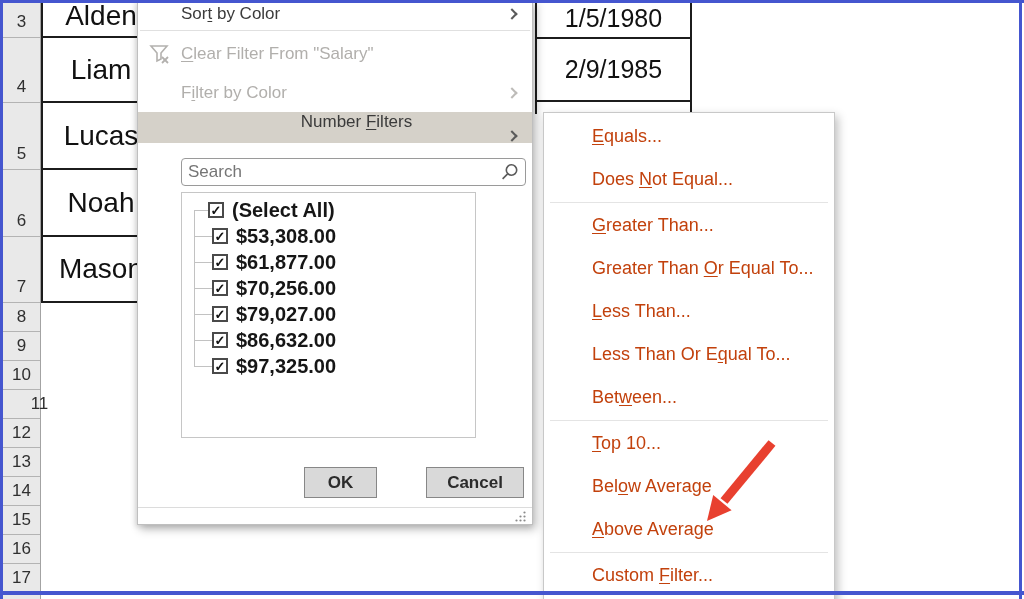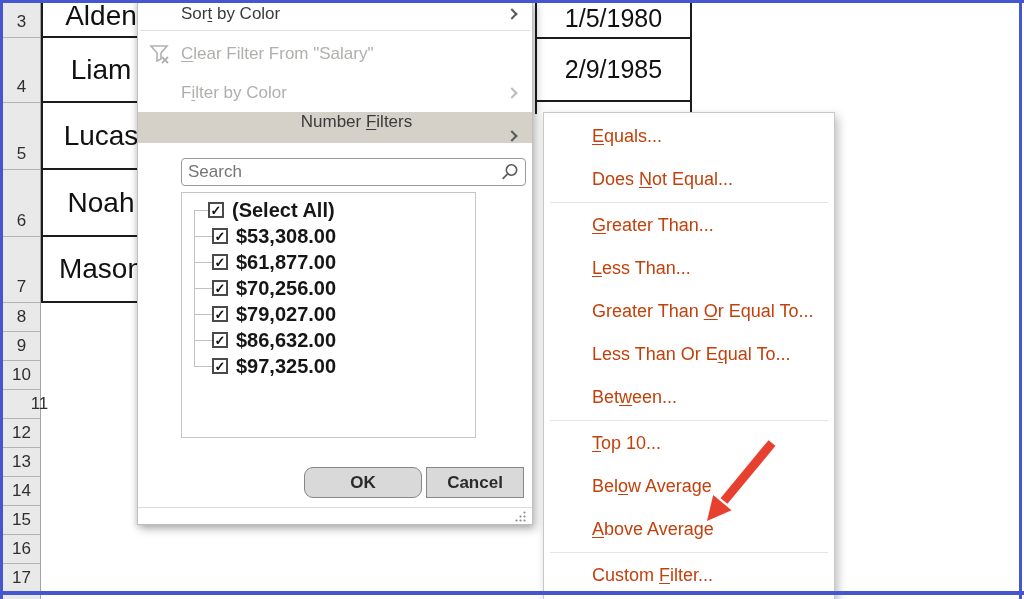--- a/index.html
+++ b/index.html
@@ -101,21 +101,21 @@
   }
   .cb.checked::after { content:"\2713"; font-size:13px; font-weight:bold; color:#111; line-height:1; }
   .cb-label { margin-left:8px; font-size:20px; font-weight:600; color:#161616; white-space:nowrap; }
 
   .btn {
     position:absolute; top:467px; height:31px;
     background:#d9d9d9; border:1px solid #878787;
     display:flex; align-items:center; justify-content:center;
     font-size:17px; font-weight:600; color:#2b2b2b; cursor:default;
   }
-  .btn-ok { left:166px; width:118px;border-radius:9px; }
+  .btn-ok { left:166px; width:73px; }
   .btn-cancel { left:288px; width:98px; }
   .grip-sep { position:absolute; left:0; right:0; top:507px; height:1px; background:#dcdcdc; }
   .grip { position:absolute; right:5px; top:510px; line-height:0; }
 
   
   .submenu {
     position:absolute; left:543px; top:112px; width:292px; height:500px;
     background:#fff; border:1px solid #c8c8c8;
     box-shadow: 3px 4px 9px rgba(0,0,0,.25);
     z-index:20; padding-top:2px;
@@ -252,24 +252,24 @@
       <span><u>E</u>quals...</span>
     </div>
     <div class="sm-item">
       <span>Does <u>N</u>ot Equal...</span>
     </div>
     <div class="sm-sep"></div>
     <div class="sm-item">
       <span><u>G</u>reater Than...</span>
     </div>
     <div class="sm-item">
+      <span>Greater Than <u>O</u>r Equal To...</span>
+    </div>
+    <div class="sm-item">
       <span><u>L</u>ess Than...</span>
-    </div>
-    <div class="sm-item">
-      <span>Greater Than <u>O</u>r Equal To...</span>
     </div>
     <div class="sm-item">
       <span>Less Than Or E<u>q</u>ual To...</span>
     </div>
     <div class="sm-item">
       <span>Bet<u>w</u>een...</span>
     </div>
     <div class="sm-sep"></div>
     <div class="sm-item">
       <span><u>T</u>op 10...</span>

